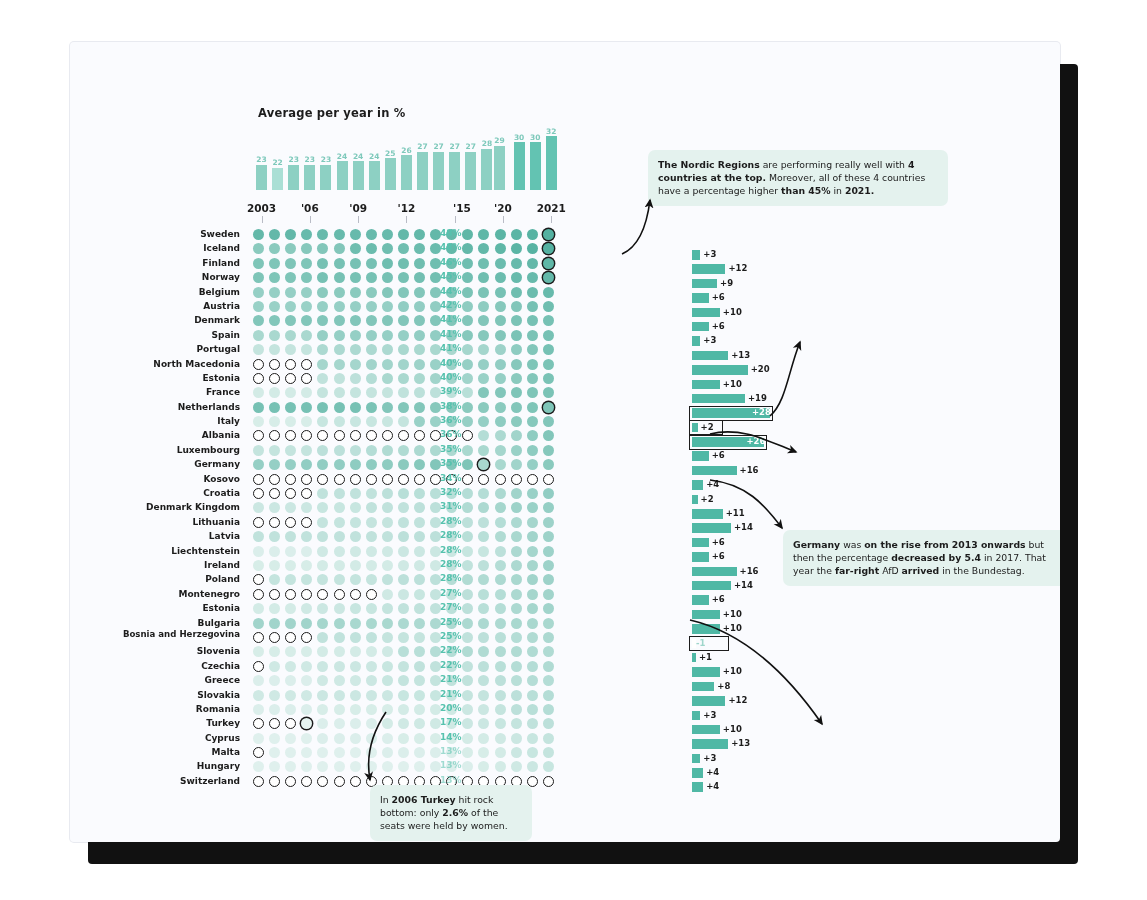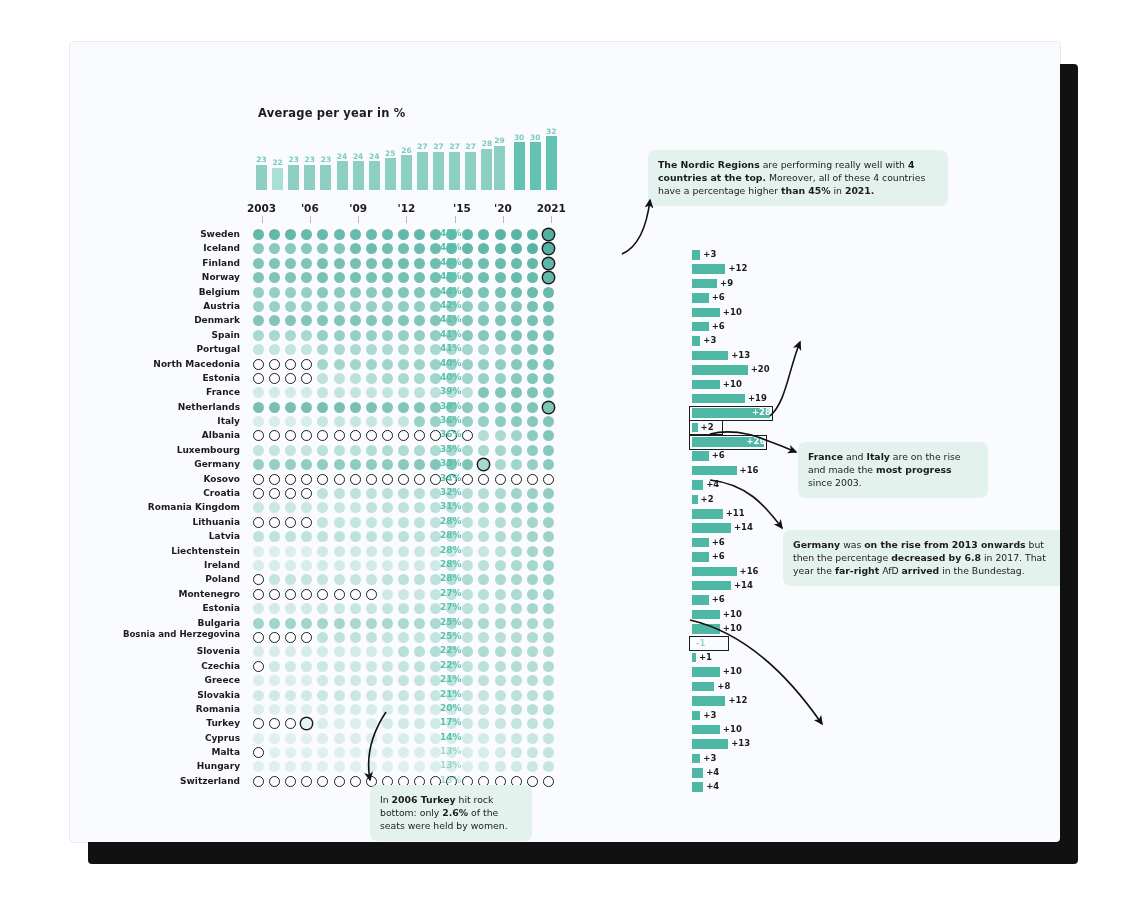--- a/index.html
+++ b/index.html
@@ -743,21 +743,21 @@
             <div class="dot" style="left: 225.4px; background: rgb(180, 221, 214);"></div>
             <div class="dot" style="left: 241.5px; background: rgb(172, 217, 209);"></div>
             <div class="dot" style="left: 257.6px; background: rgb(161, 212, 203);"></div>
             <div class="dot" style="left: 273.7px; background: rgb(153, 209, 199);"></div>
             <div class="dot" style="left: 289.8px; background: rgb(145, 205, 195);"></div>
           </div>
           <div class="pct" style="opacity: 1;">32%</div>
         </div>
         <div class="row">
           <div class="rlabel-wrap">
-            <div class="rlabel">Romania Kingdom</div>
+            <div class="rlabel">Denmark Kingdom</div>
           </div>
           <div class="dots">
             <div class="dot" style="left: 0px; background: rgb(203, 231, 226);"></div>
             <div class="dot" style="left: 16.1px; background: rgb(203, 231, 226);"></div>
             <div class="dot" style="left: 32.2px; background: rgb(203, 231, 226);"></div>
             <div class="dot" style="left: 48.3px; background: rgb(203, 231, 226);"></div>
             <div class="dot" style="left: 64.4px; background: rgb(199, 230, 224);"></div>
             <div class="dot" style="left: 80.5px; background: rgb(199, 230, 224);"></div>
             <div class="dot" style="left: 96.6px; background: rgb(199, 230, 224);"></div>
             <div class="dot" style="left: 112.7px; background: rgb(192, 226, 220);"></div>
@@ -1444,22 +1444,21 @@
           <div class="dval" style="left: 36.1429px;">+4</div>
         </div>
         <div class="drow">
           <div class="dbar" style="width: 11.1429px;"></div>
           <div class="dval" style="left: 36.1429px;">+4</div>
         </div>
         <div class="drow"></div>
       </div>
 
     <div class="note" id="note-nordic"><b>The Nordic Regions</b><span> are performing really well with </span><b>4 countries at the top.</b><span> Moreover, all of these 4 countries have a percentage higher </span><b>than 45%</b><span> in </span><b>2021.</b></div>
-    <div class="note" id="note-fr"><b>France</b><span> and </span><b>Italy</b><span> are on the rise and made the </span><b>most progress</b><span> since 2003.</span></div>
-    <div class="note" id="note-de"><b>Germany</b><span> was </span><b>on the rise from 2013 onwards</b><span> but then the percentage </span><b>decreased by 6.8</b><span> in 2017. That year the </span><b>far-right</b><span> AfD </span><b>arrived</b><span> in the Bundestag.</span></div>
+    <div class="note" id="note-de"><b>Germany</b><span> was </span><b>on the rise from 2013 onwards</b><span> but then the percentage </span><b>decreased by 5.4</b><span> in 2017. That year the </span><b>far-right</b><span> AfD </span><b>arrived</b><span> in the Bundestag.</span></div>
     <div class="note" id="note-tr"><span>In </span><b>2006 Turkey</b><span> hit rock bottom: only </span><b>2.6%</b><span> of the seats were held by women.</span></div>
 
     <svg class="overlay">
       <defs>
         <marker id="ah" markerWidth="7" markerHeight="7" refX="5" refY="3.2" orient="auto" markerUnits="strokeWidth">
           <path d="M0,0.4 L6,3.2 L0,6 L1.6,3.2 Z" fill="#111"></path>
         </marker>
       </defs>
       <path d="M552,212 C566,206 576,190 580,158" stroke="#111" stroke-width="1.6" fill="none" marker-end="url(#ah)"></path>
       <path d="M700,374 C716,360 718,330 730,300" stroke="#111" stroke-width="1.6" fill="none" marker-end="url(#ah)"></path>

